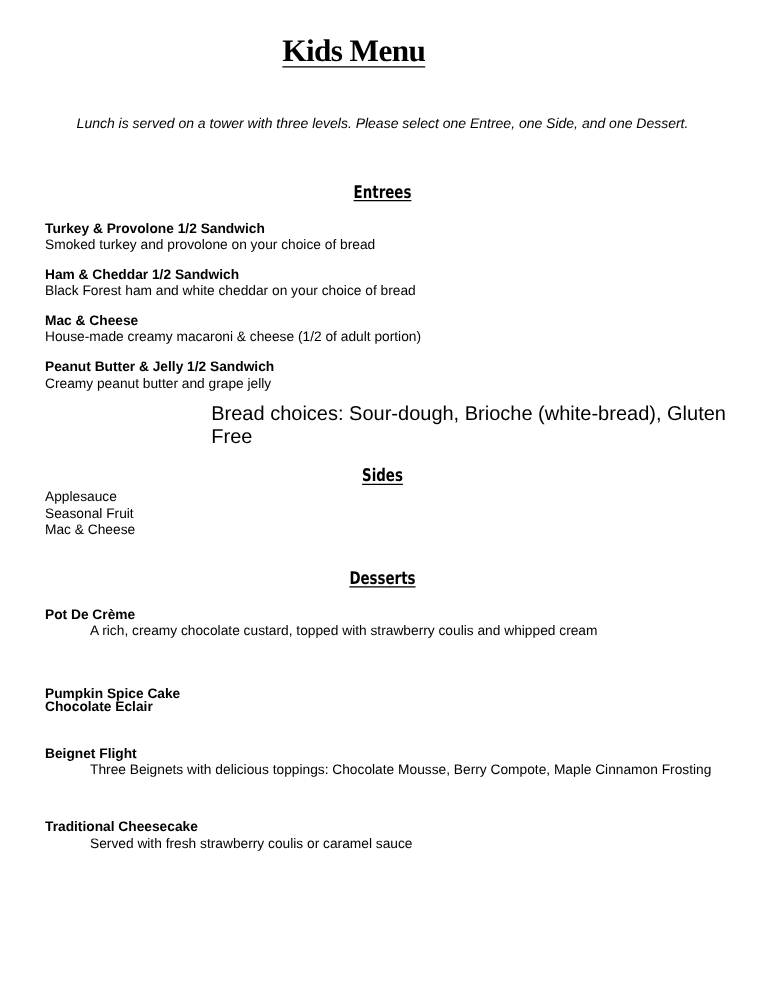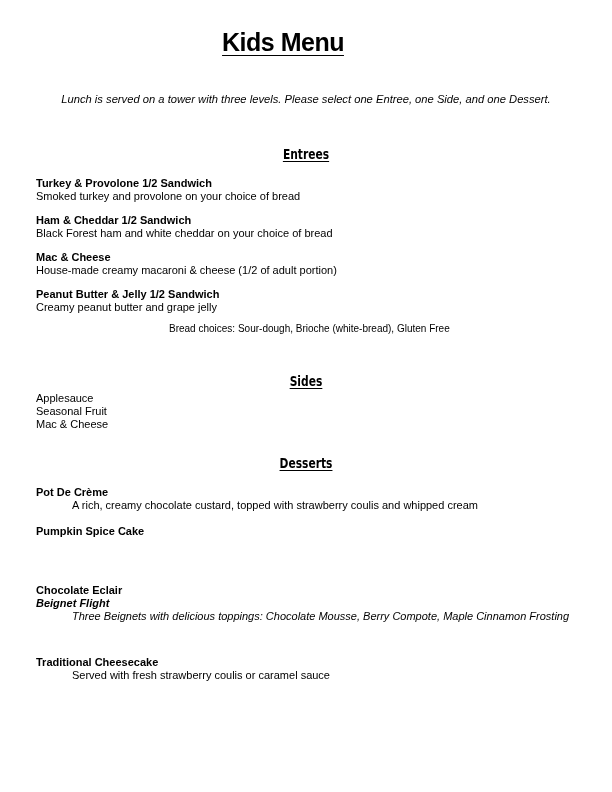--- a/index.html
+++ b/index.html
@@ -1,38 +1,38 @@
 <!DOCTYPE html>
 <html><head>
   <meta charset="utf-8">
   <style>
     html, body { margin: 0; padding: 0; background: #ffffff; }
     body { width: 612px; height: 792px; position: relative; overflow: hidden; font-family: "Liberation Sans", sans-serif; color: #000; }
     .title {
       position: absolute; left: 0; width: 566px; top: 28px; text-align: center;
-      font-family: Liberation Sans, sans-serif; font-weight: bold; font-size: 25px;
+      font-family: Liberation Serif, serif; font-weight: bold; font-size: 25px;
       letter-spacing: -0.5px;
     }
     .title span { text-decoration: underline; text-decoration-thickness: 1px; text-underline-offset: 4px; }
     .intro {
       position: absolute; left: 0; width: 612px; top: 92px; text-align: center;
       font-style: italic; font-size: 11.2px; line-height: 14px;
     }
     .intro .price { font-size: 13px; }
     .section-head {
       position: absolute; left: 0; width: 612px; text-align: center;
       font-family: "DejaVu Sans Condensed", "DejaVu Sans", sans-serif; font-weight: bold;
       font-size: 14px; transform: scaleX(0.85);
     }
     .section-head span { text-decoration: underline; text-underline-offset: 2px; }
     .item { position: absolute; left: 36px; font-size: 11px; line-height: 12.5px; }
     .item .name { font-weight: bold; display: block; }
     .item .desc { display: block; }
     .item .desc.indent { padding-left: 36px; }
-    .bread { position: absolute; left: 169px; top: 323px; font-size: 10px; }
+    .bread { position: absolute; left: 169px; top: 323px; font-size: 16px; }
     .sides { position: absolute; left: 36px; top: 392px; font-size: 11px; line-height: 13px; font-weight: normal; }
   </style>
 </head>
 <body>
 
 <div class="title"><span>Kids Menu</span></div>
 
 <div class="intro">
   <div>Lunch is served on a tower with three levels. Please select one Entree, one Side, and one Dessert.</div>
 </div>
@@ -65,26 +65,26 @@
   <div>Seasonal Fruit</div>
   <div>Mac &amp; Cheese</div>
 </div>
 
 <div class="section-head" style="top:455px;"><span>Desserts</span></div>
 
 <div class="item" style="top:486px;">
   <span class="name">Pot De Crème</span>
   <span class="desc indent">A rich, creamy chocolate custard, topped with strawberry coulis and whipped cream</span>
 </div>
-<div class="item" style="top:525px;">
+<div class="item" style="top:549px;">
   <span class="name">Pumpkin Spice Cake</span>
 </div>
-<div class="item" style="top:560px;margin-top:24px;">
+<div class="item" style="top:560px;">
   <span class="name">Chocolate Eclair</span>
 </div>
-<div class="item" style="top:597px;font-style:italic;">
+<div class="item" style="top:597px;">
   <span class="name">Beignet Flight</span>
   <span class="desc indent">Three Beignets with delicious toppings: Chocolate Mousse, Berry Compote, Maple Cinnamon Frosting</span>
 </div>
 <div class="item" style="top:656px;">
   <span class="name">Traditional Cheesecake</span>
   <span class="desc indent">Served with fresh strawberry coulis or caramel sauce</span>
 </div>
 
 </body></html>

